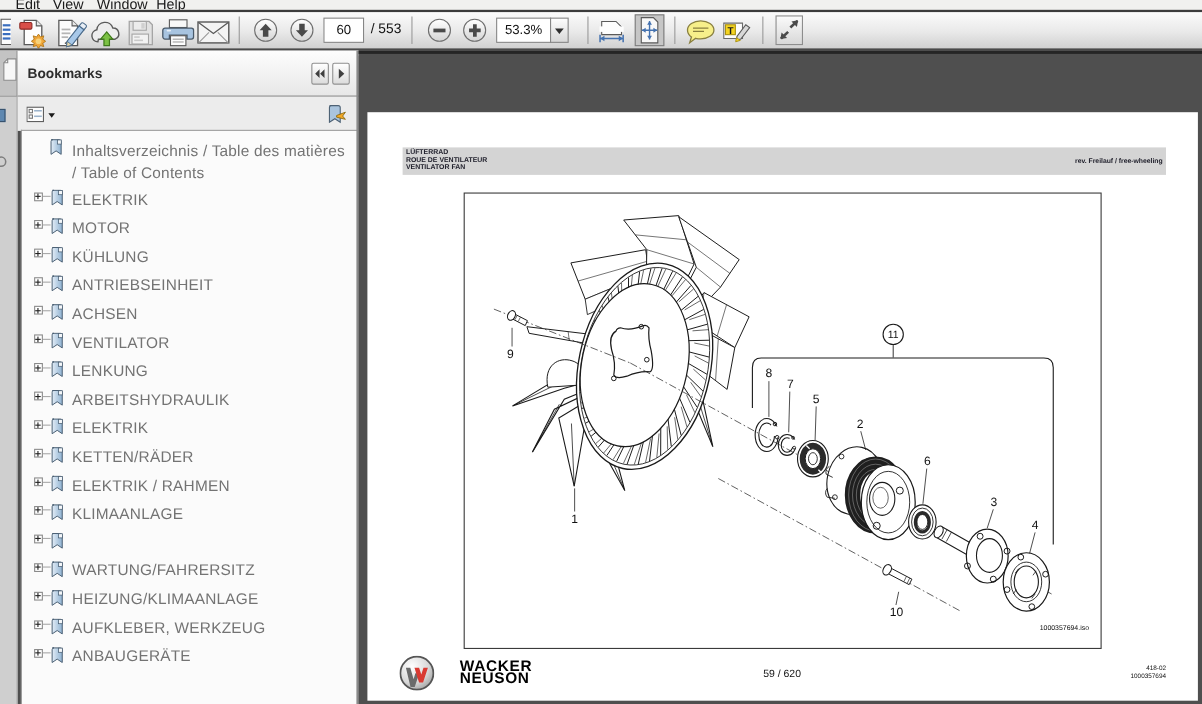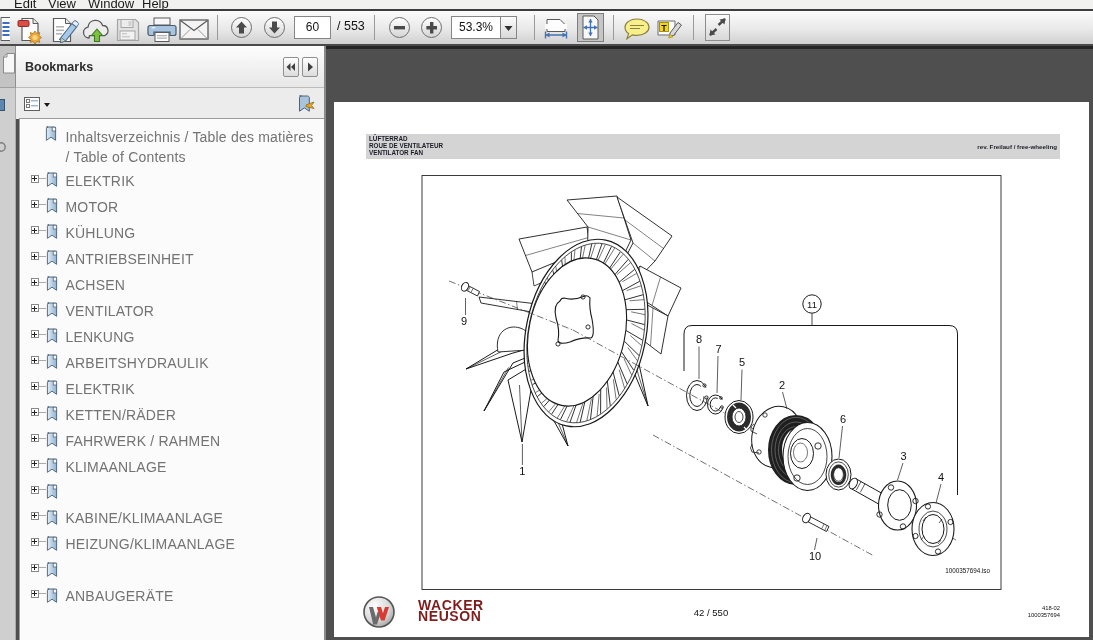--- a/index.html
+++ b/index.html
@@ -387,21 +387,21 @@
    <svg width="13" height="15" viewBox="0 0 13 15" style="position:absolute;left:25.0px;top:312.8px">
       <defs>
         <linearGradient id="bg10" x1="0" y1="0" x2="1" y2="0">
           <stop offset="0" stop-color="#e3edf7"></stop>
           <stop offset="1" stop-color="#8fb2d1"></stop>
         </linearGradient>
       </defs>
       <path d="M2.6,1 h7.3 c1,0 1.7,0.7 1.7,1.7 v11.6 l-4.6,-3.1 l-4.6,3.1 v-11.6 c0,-1 0.7,-1.7 1.7,-1.7 z" fill="url(#bg10)" stroke="#4a5f73" stroke-width="0.9"></path>
       <rect x="8.2" y="1.2" width="3.5" height="3.8" fill="#f4f7fa" stroke="#4a5f73" stroke-width="0.7"></rect>
     </svg>
-   <div class="bmitem" style="left:45.5px;top:313.6px">FAHRWERK / RAHMEN</div>
+   <div class="bmitem" style="left:45.5px;top:313.6px">ELEKTRIK / RAHMEN</div>
    <div style="position:absolute;left:10.5px;top:340.9px;width:8px;height:8px;border:1px solid #8a8a8a;background:#fff;box-sizing:border-box">
       <div style="position:absolute;left:0.5px;top:2.5px;width:5px;height:1px;background:#222"></div>
       <div style="position:absolute;left:2.5px;top:0.5px;width:1px;height:5px;background:#222"></div>
     </div>
     <div style="position:absolute;left:18.5px;top:344.4px;width:7px;height:1px;background:#a9a9a9"></div>
    <svg width="13" height="15" viewBox="0 0 13 15" style="position:absolute;left:25.0px;top:338.7px">
       <defs>
         <linearGradient id="bg11" x1="0" y1="0" x2="1" y2="0">
           <stop offset="0" stop-color="#e3edf7"></stop>
           <stop offset="1" stop-color="#8fb2d1"></stop>
@@ -434,21 +434,21 @@
    <svg width="13" height="15" viewBox="0 0 13 15" style="position:absolute;left:25.0px;top:390.6px">
       <defs>
         <linearGradient id="bg13" x1="0" y1="0" x2="1" y2="0">
           <stop offset="0" stop-color="#e3edf7"></stop>
           <stop offset="1" stop-color="#8fb2d1"></stop>
         </linearGradient>
       </defs>
       <path d="M2.6,1 h7.3 c1,0 1.7,0.7 1.7,1.7 v11.6 l-4.6,-3.1 l-4.6,3.1 v-11.6 c0,-1 0.7,-1.7 1.7,-1.7 z" fill="url(#bg13)" stroke="#4a5f73" stroke-width="0.9"></path>
       <rect x="8.2" y="1.2" width="3.5" height="3.8" fill="#f4f7fa" stroke="#4a5f73" stroke-width="0.7"></rect>
     </svg>
-   <div class="bmitem" style="left:45.5px;top:391.4px">KABINE/KLIMAANLAGE</div>
+   <div class="bmitem" style="left:45.5px;top:391.4px">WARTUNG/FAHRERSITZ</div>
    <div style="position:absolute;left:10.5px;top:418.8px;width:8px;height:8px;border:1px solid #8a8a8a;background:#fff;box-sizing:border-box">
       <div style="position:absolute;left:0.5px;top:2.5px;width:5px;height:1px;background:#222"></div>
       <div style="position:absolute;left:2.5px;top:0.5px;width:1px;height:5px;background:#222"></div>
     </div>
     <div style="position:absolute;left:18.5px;top:422.3px;width:7px;height:1px;background:#a9a9a9"></div>
    <svg width="13" height="15" viewBox="0 0 13 15" style="position:absolute;left:25.0px;top:416.6px">
       <defs>
         <linearGradient id="bg14" x1="0" y1="0" x2="1" y2="0">
           <stop offset="0" stop-color="#e3edf7"></stop>
           <stop offset="1" stop-color="#8fb2d1"></stop>
@@ -466,20 +466,21 @@
    <svg width="13" height="15" viewBox="0 0 13 15" style="position:absolute;left:25.0px;top:442.6px">
       <defs>
         <linearGradient id="bg15" x1="0" y1="0" x2="1" y2="0">
           <stop offset="0" stop-color="#e3edf7"></stop>
           <stop offset="1" stop-color="#8fb2d1"></stop>
         </linearGradient>
       </defs>
       <path d="M2.6,1 h7.3 c1,0 1.7,0.7 1.7,1.7 v11.6 l-4.6,-3.1 l-4.6,3.1 v-11.6 c0,-1 0.7,-1.7 1.7,-1.7 z" fill="url(#bg15)" stroke="#4a5f73" stroke-width="0.9"></path>
       <rect x="8.2" y="1.2" width="3.5" height="3.8" fill="#f4f7fa" stroke="#4a5f73" stroke-width="0.7"></rect>
     </svg>
+   <div class="bmitem" style="left:45.5px;top:443.4px">AUFKLEBER, WERKZEUG</div>
    <div style="position:absolute;left:10.5px;top:470.7px;width:8px;height:8px;border:1px solid #8a8a8a;background:#fff;box-sizing:border-box">
       <div style="position:absolute;left:0.5px;top:2.5px;width:5px;height:1px;background:#222"></div>
       <div style="position:absolute;left:2.5px;top:0.5px;width:1px;height:5px;background:#222"></div>
     </div>
     <div style="position:absolute;left:18.5px;top:474.2px;width:7px;height:1px;background:#a9a9a9"></div>
    <svg width="13" height="15" viewBox="0 0 13 15" style="position:absolute;left:25.0px;top:468.5px">
       <defs>
         <linearGradient id="bg16" x1="0" y1="0" x2="1" y2="0">
           <stop offset="0" stop-color="#e3edf7"></stop>
           <stop offset="1" stop-color="#8fb2d1"></stop>
@@ -647,16 +648,16 @@
         <radialGradient id="lg" cx="0.35" cy="0.3" r="0.9">
        <stop offset="0" stop-color="#ffffff"></stop>
           <stop offset="0.55" stop-color="#d8d8d8"></stop>
           <stop offset="1" stop-color="#8a8a8a"></stop>
      </radialGradient>
       </defs>
      <circle cx="16" cy="16" r="15" fill="url(#lg)" stroke="#555" stroke-width="1.6"></circle>
      <path d="M6,11 l4,0 l3,10.5 l1.6,-5.5 l3.6,0 l-4.2,12.5 l-3.8,0 z" fill="#6b6b6b"></path>
      <path d="M13.8,11 l4.2,0 l2,6.2 l2,-6.2 l4,0 l-4.4,13.5 l-3.6,0 l-1.5,-4.6 z" fill="#d93a32"></path>
    </svg>
-   <div style="position:absolute;left:84px;top:497.5px;font-size:14px;font-weight:bold;color:#7f1d1d;letter-spacing:0.6px;line-height:11.5px">WACKER<br>NEUSON</div>
-   <div style="position:absolute;left:347px;top:504.5px;width:60px;text-align:center;font-size:9.5px;color:#111">42 / 550</div>
+   <div style="position:absolute;left:84px;top:497.5px;font-size:14px;font-weight:bold;color:#000000;letter-spacing:0.6px;line-height:11.5px">WACKER<br>NEUSON</div>
+   <div style="position:absolute;left:347px;top:504.5px;width:60px;text-align:center;font-size:9.5px;color:#111">59 / 620</div>
    <div style="position:absolute;right:29px;top:503px;font-size:5.8px;color:#111;text-align:right;line-height:7.2px">418-02<br>1000357694</div>
  </div>
 
 </body></html>

